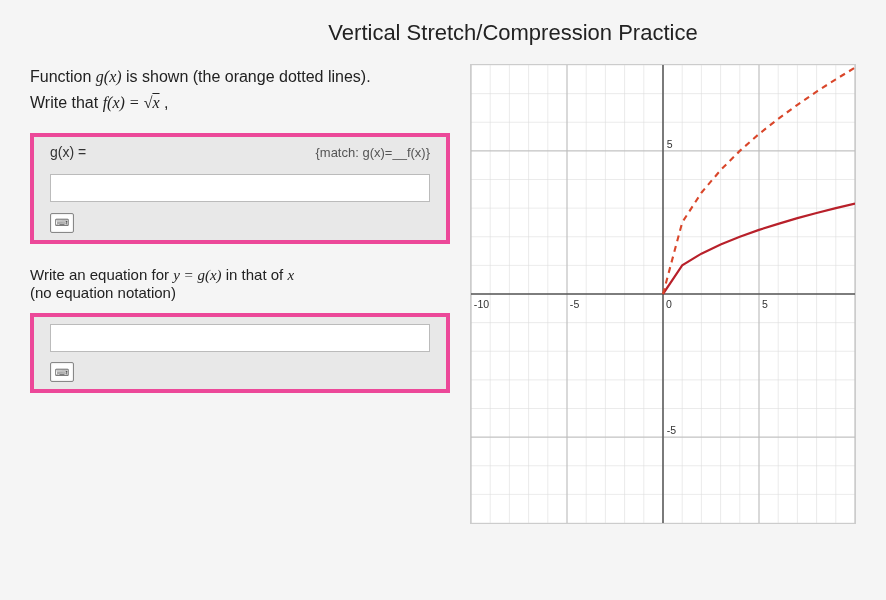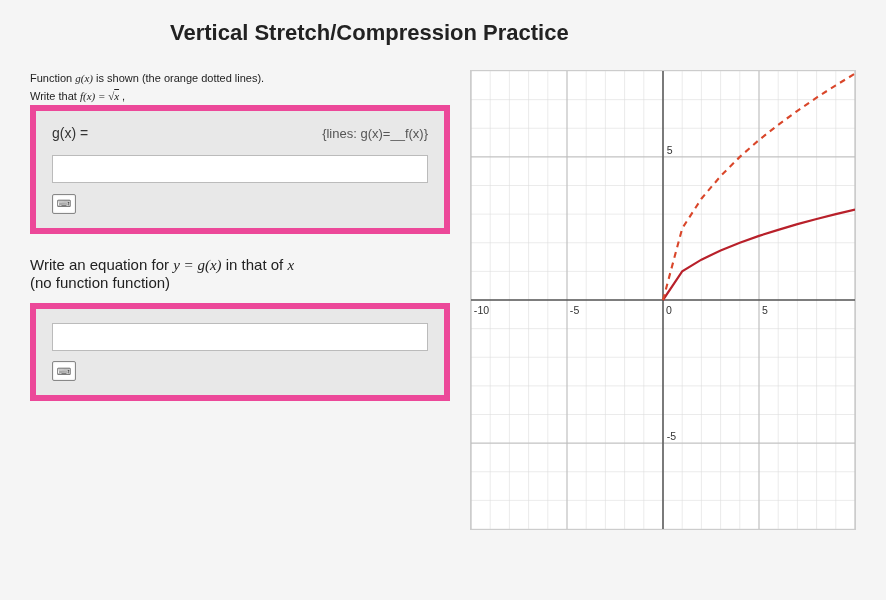--- a/index.html
+++ b/index.html
@@ -5,51 +5,53 @@
   * { box-sizing: border-box; margin: 0; padding: 0; }
   body {
     font-family: Arial, Helvetica, sans-serif;
     background: #f5f5f5;
     width: 886px;
     height: 600px;
     padding: 20px 30px;
     color: #222;
   }
   .page-title {
+    text-align: center;
     font-size: 22px;
-    font-weight: bold;
-    margin-bottom: 24px;
+    font-weight: normal;
+    margin-bottom: 18px;
     margin-left: 140px;
   }
   .content {
     display: flex;
     gap: 20px;
   }
   .left-col {
     flex: 0 0 420px;
   }
   .right-col {
     flex: 1;
     background: #fff;
     border: 1px solid #ccc;
     height: 460px;
     position: relative;
   }
   .intro {
-    font-size: 11px;
+    font-size: 16px;
     line-height: 1.6;
+    margin-bottom: 18px;
   }
   .prompt {
     font-size: 15px;
     margin-bottom: 12px;
   }
   .input-block {
     background: #e8e8e8;
-    border: 6px solid #ec4899;
-    padding: 14px 16px;
+    border: 4px solid #ec4899;
+    padding: 7px 16px;
     margin-bottom: 22px;
   }
   .input-row {
     display: flex;
     justify-content: space-between;
     align-items: center;
     margin-bottom: 14px;
     font-size: 14px;
   }
   .input-label { color: #333; }
@@ -93,29 +95,29 @@
 
     <div class="intro">
       <span>Function </span><span class="func">g(x)</span><span> is shown (the orange dotted lines).</span><br>
       <span>Write that </span><span class="func sqrt">f(x) = <span style="font-style:normal">√<span style="text-decoration:overline;font-style:italic">x</span></span></span><span> ,</span>
     </div>
 
 
     <div class="input-block">
       <div class="input-row">
         <span class="input-label">g(x) =</span>
-        <span class="input-hint">{lines: g(x)=__f(x)}</span>
+        <span class="input-hint">{match: g(x)=__f(x)}</span>
       </div>
       <div class="input-field"></div>
       <span class="math-kbd">⌨</span>
     </div>
 
     <div class="prompt">
       <span>Write an equation for </span><span class="func">y = g(x)</span><span> in that of </span><span class="func">x</span><br>
-      <span>(no function function)</span>
+      <span>(no equation notation)</span>
     </div>
 
     <div class="input-block">
       <div class="input-field"></div>
       <span class="math-kbd">⌨</span>
     </div>
 
   </div>
 
   <div class="right-col">

